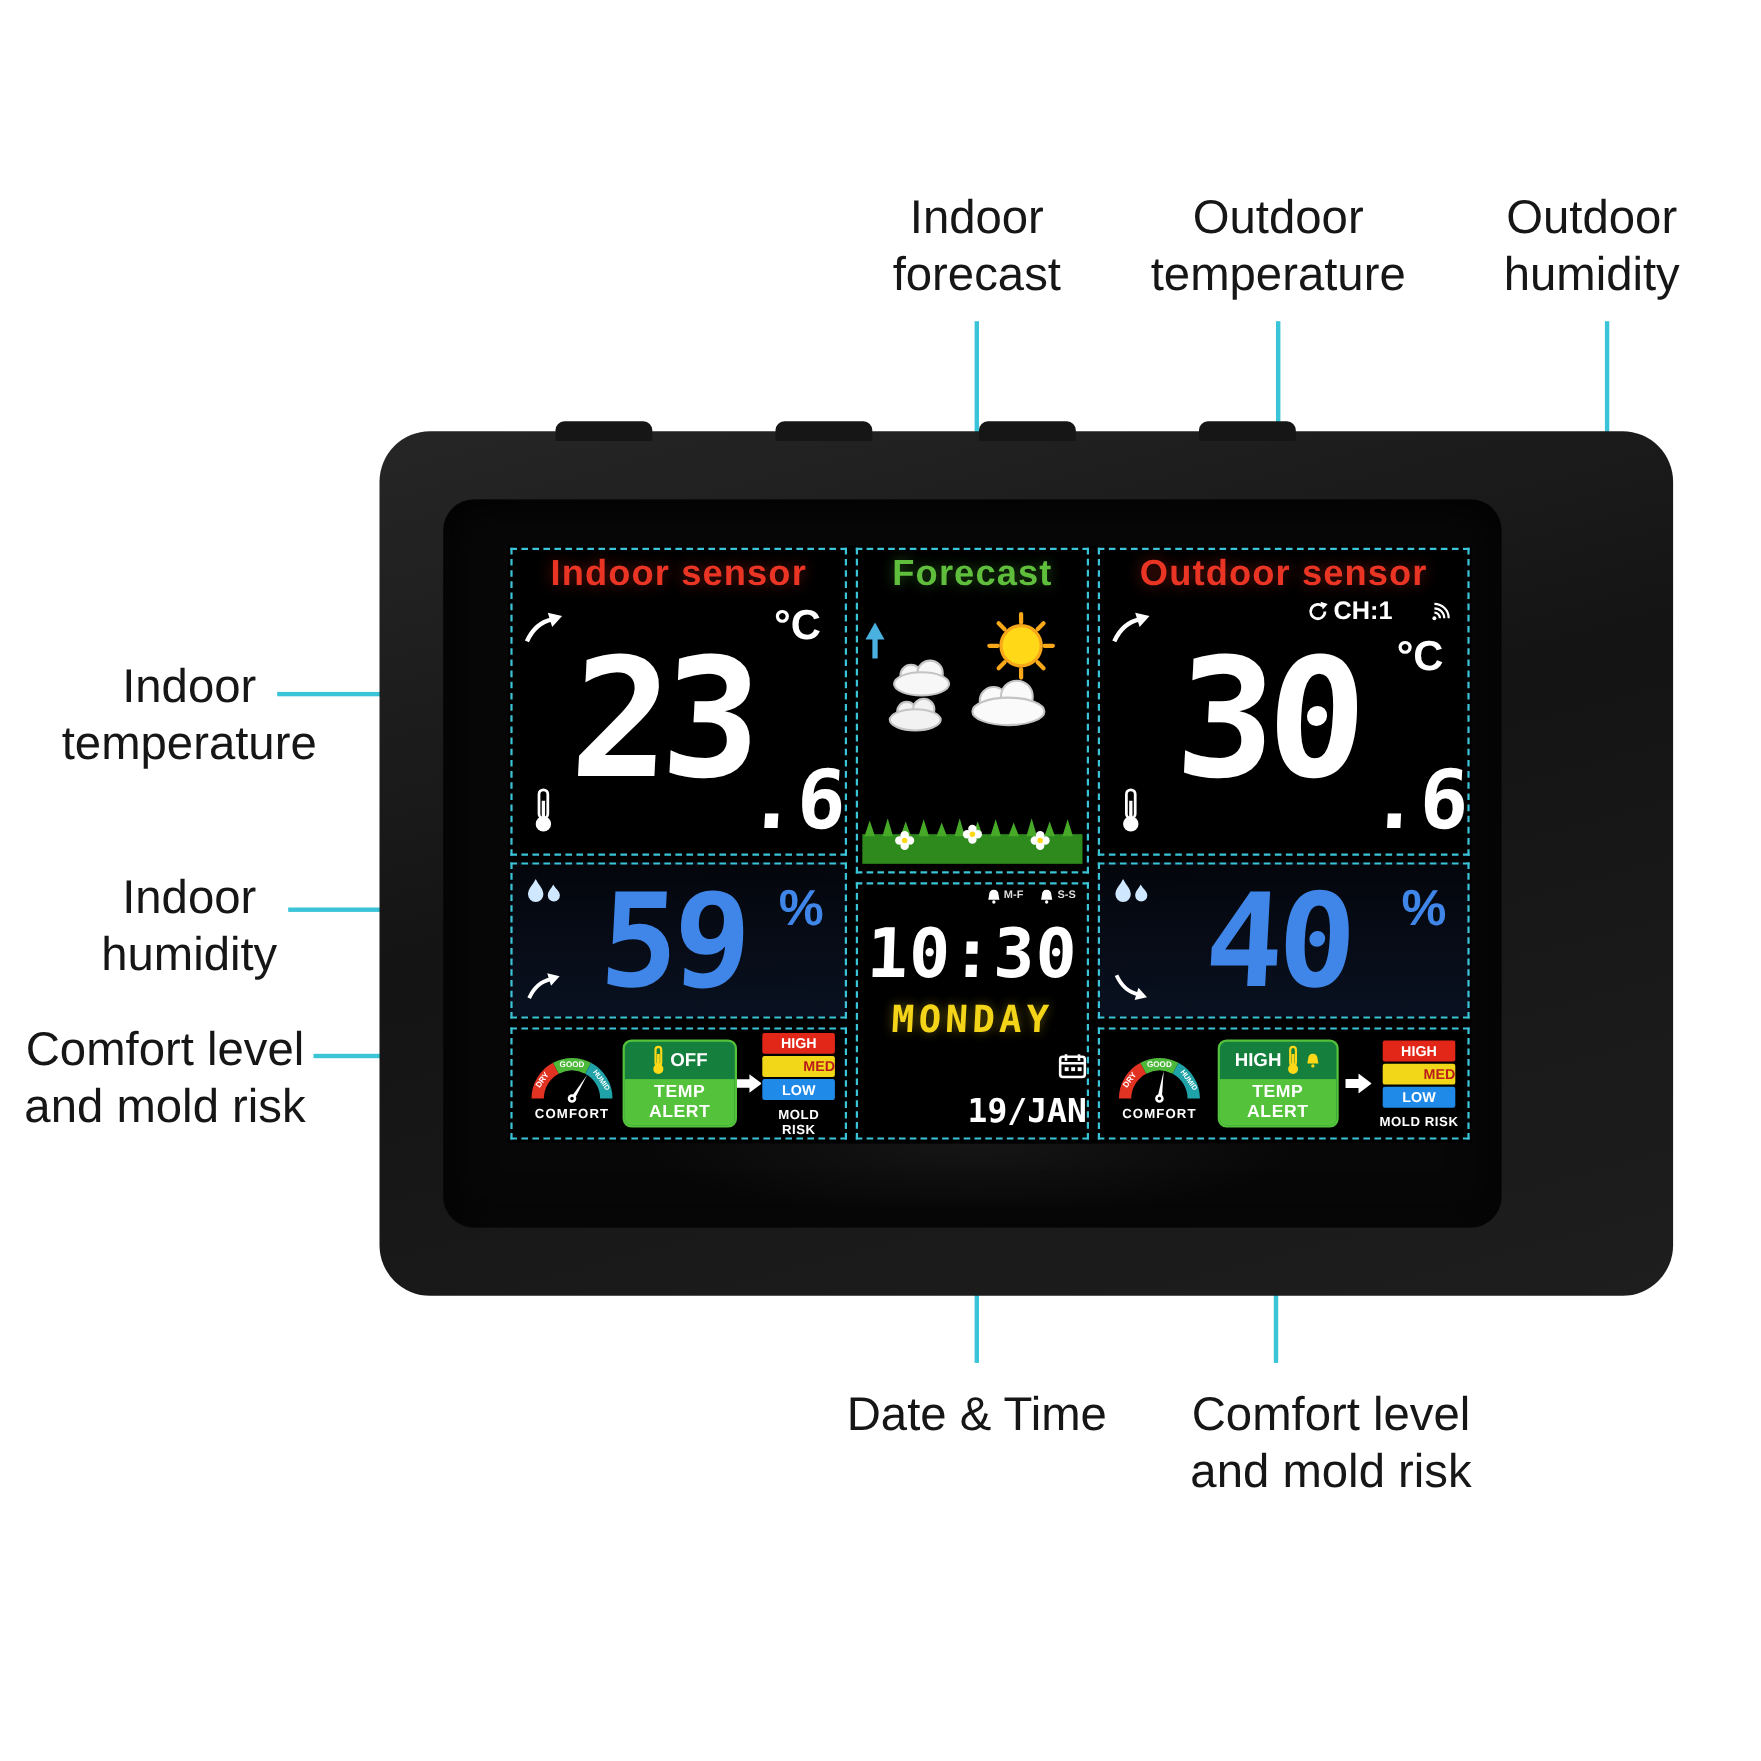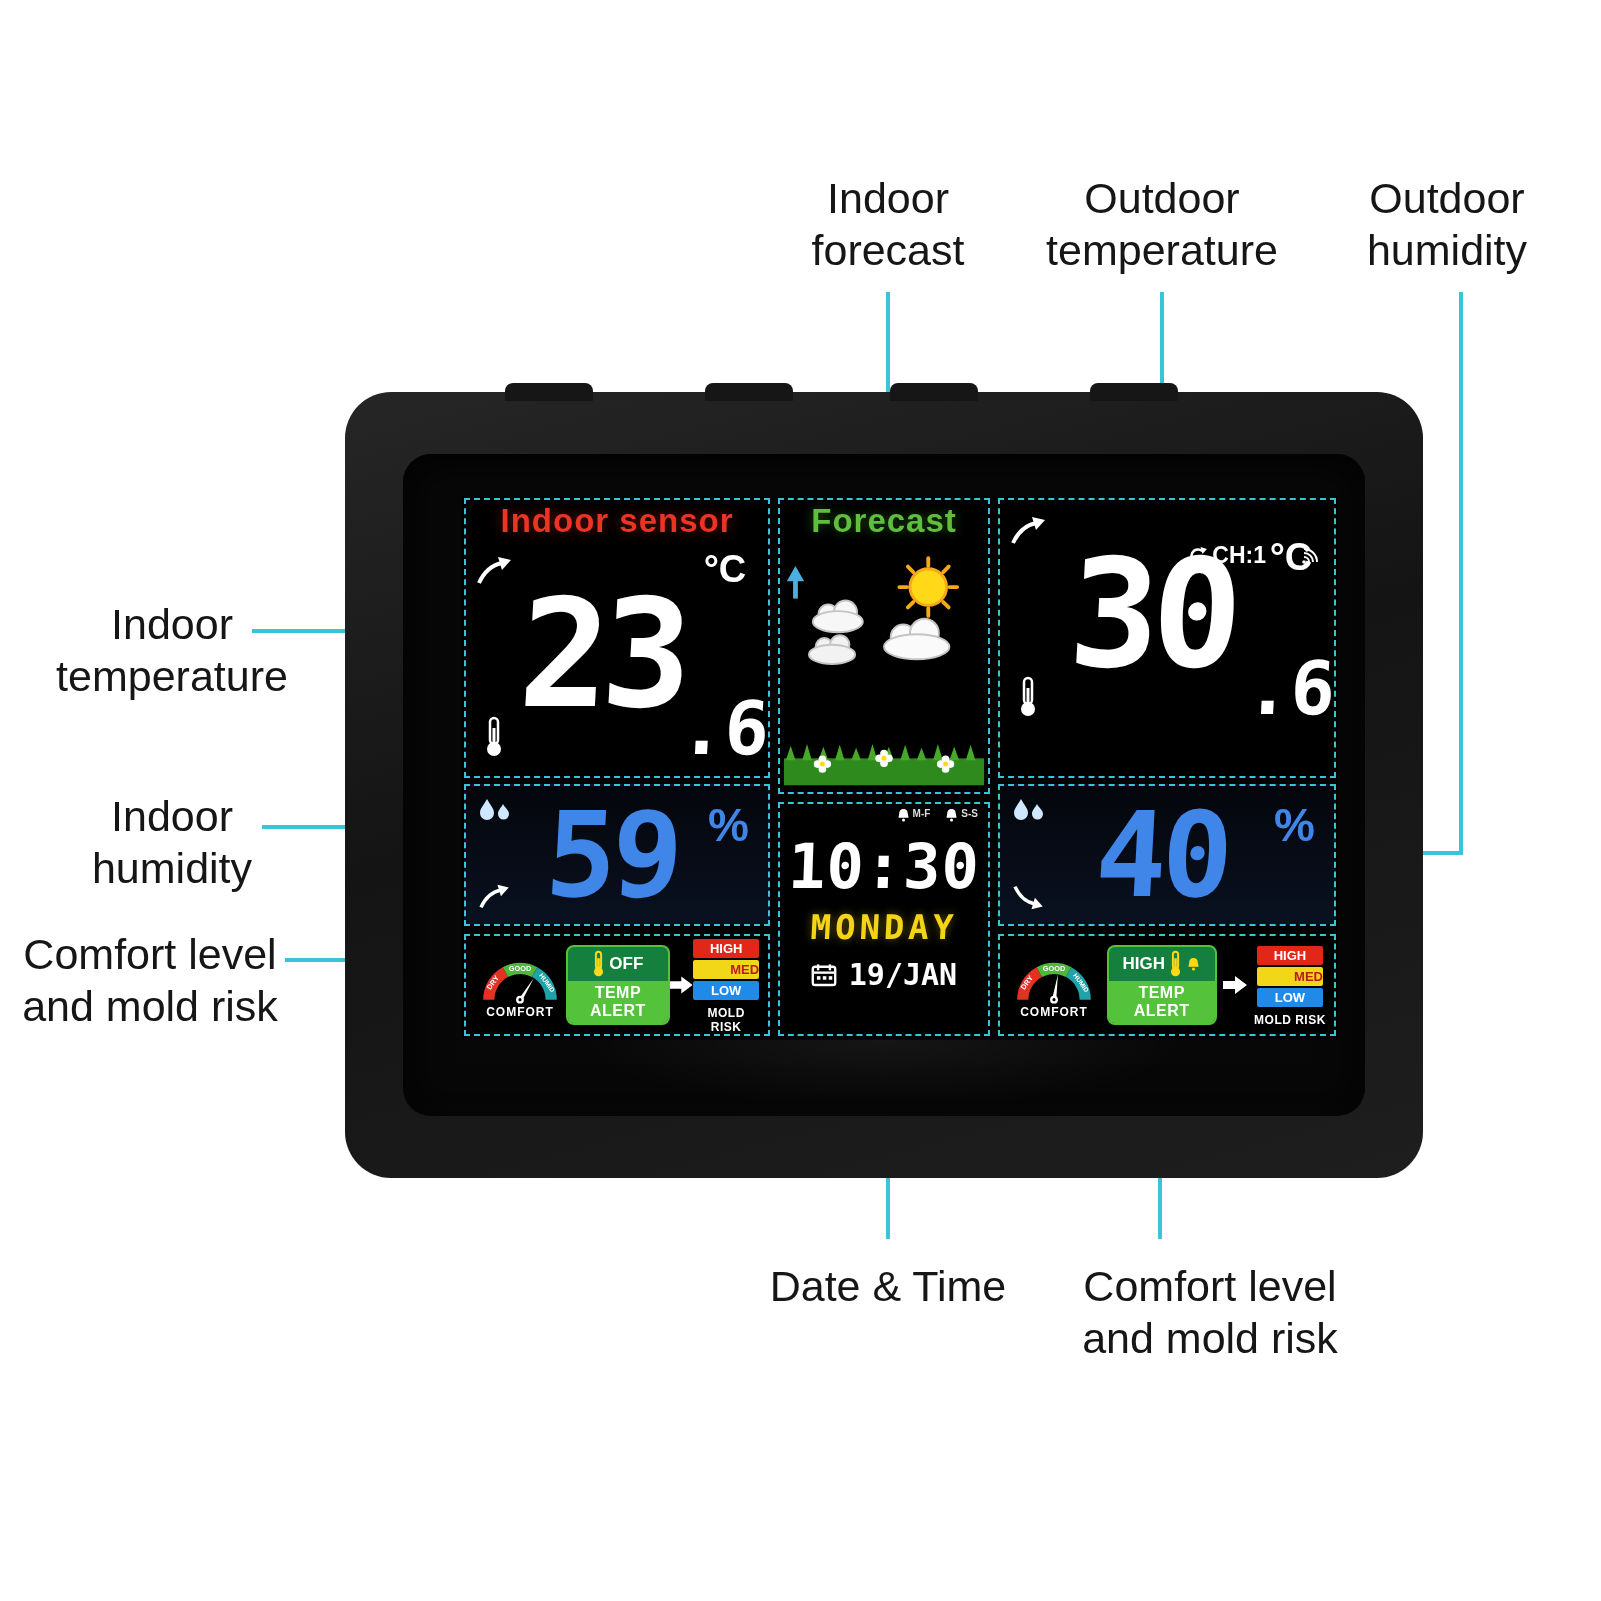--- a/index.html
+++ b/index.html
@@ -27,21 +27,21 @@
   #ln-ohv { left:1459px; top:292px; width:4px; height:562px; }
   #ln-ohh { left:1323px; top:851px; width:140px; height:4px; }
   #ln-it  { left:252px; top:629px; width:212px; height:4px; }
   #ln-ih  { left:262px; top:825px; width:202px; height:4px; }
   #ln-cml { left:285px; top:958px; width:183px; height:4px; }
   #ln-dt  { left:886px; top:1047px; width:4px; height:192px; }
   #ln-cmr { left:1158px; top:1035px; width:4px; height:204px; }
 
   
   .device {
-    position:absolute; left:345px; top:392px; width:1078px; height:786px;
+    position:absolute; left:345px; top:392px; width:1176px; height:786px;
     background:linear-gradient(165deg,#262626,#141414 45%,#1e1e1e);
     border-radius:46px;
   }
   .tab { position:absolute; top:-9px; height:18px; width:88px; background:#161616; border-radius:8px 8px 0 0; }
   .tab.t1{ left:160px; } .tab.t2{ left:360px; } .tab.t3{ left:545px; } .tab.t4{ left:745px; }
 
   .bezel {
     position:absolute; left:58px; top:62px; width:962px; height:662px;
     background:#070707; border-radius:28px;
     box-shadow:inset 0 0 44px #000, inset 0 -8px 18px rgba(255,255,255,0.03);
@@ -85,21 +85,21 @@
   .side-col.hum { padding:8px 0 10px; }
   .big-h { flex:1; text-align:center; color:#3f86e8; font-family:"DejaVu Sans Mono",monospace; font-weight:bold; font-size:118px; line-height:1; letter-spacing:-5px; transform:skewX(-3deg); }
   .pct { width:54px; align-self:flex-start; padding-top:8px; color:#3f86e8; font-weight:bold; font-size:46px; }
 
   .scene { position:absolute; left:2px; top:40px; width:204px; height:250px; }
 
   .alarm-row { display:flex; justify-content:flex-end; align-items:flex-start; gap:14px; padding:4px 10px 0; height:24px; }
   .alarm { display:flex; align-items:flex-start; gap:2px; font-size:10px; font-weight:bold; color:#ddd; }
   .time { text-align:center; color:#fff; font-family:"DejaVu Sans Mono",monospace; font-weight:bold; font-size:62px; line-height:1.05; letter-spacing:1px; transform:skewX(-2deg); margin-top:2px; }
   .day  { text-align:center; color:#f4d418; font-family:"DejaVu Sans Mono",monospace; font-weight:bold; font-size:34px; letter-spacing:4px; transform:skewX(-3deg); margin-top:8px; text-shadow:0 0 10px rgba(240,210,20,.4); }
-  .date-row { display:flex; align-items:center; justify-content:center; gap:12px; margin-top:10px; color:#fff; font-family:"DejaVu Sans Mono",monospace; font-weight:bold; font-size:30px; }
+  .date-row { display:flex; align-items:flex-end; justify-content:center; gap:12px; margin-top:10px; color:#fff; font-family:"DejaVu Sans Mono",monospace; font-weight:bold; font-size:30px;flex-direction:column; }
 
   .comfort-row { display:flex; align-items:center; justify-content:space-between; height:100%; padding:2px 8px; box-sizing:border-box; }
   .gauge-wrap { width:92px; text-align:center; }
   .comfort-label { color:#fff; font-size:12px; font-weight:bold; letter-spacing:1px; margin-top:-3px; }
   .temp-alert { width:106px; border:2px solid #54c23a; border-radius:8px; overflow:hidden; background:#15803d; }
   .ta-top { height:34px; display:flex; align-items:center; justify-content:center; gap:4px; color:#fff; font-weight:bold; font-size:17px; }
   .ta-band { background:#54c23a; color:#fff; font-size:16px; font-weight:bold; text-align:center; padding:3px 0; letter-spacing:.5px; }
   .mold { width:72px; text-align:center; }
   .mchip { display:block; width:66px; margin:2px auto; font-size:13px; font-weight:bold; padding:2px 0; border-radius:2px; }
   .m-high { background:#e22718; color:#fff; }
@@ -217,20 +217,21 @@
               <circle cx="165" cy="230" r="4" fill="#fff"></circle>
                 <circle cx="175" cy="230" r="4" fill="#fff"></circle>
                 <circle cx="170" cy="225" r="4" fill="#fff"></circle>
                 <circle cx="170" cy="235" r="4" fill="#fff"></circle>
                 <circle cx="170" cy="230" r="2.6" fill="#ffd818"></circle>
             </g>
           </svg>
         </div>
 
         <div class="panel" id="p-outdoor-temp">
+          <div class="panel-title red-t">Outdoor sensor</div>
           <div class="status-row">
             <span class="chan">
               <svg width="20" height="20" viewBox="0 0 20 20">
                   <path d="M16.5 10 a6.5 6.5 0 1 1 -2.2 -4.9" fill="none" stroke="#fff" stroke-width="2.5"></path>
                   <polygon points="12.5,1 19,3 14.5,8" fill="#fff"></polygon>
                 </svg>
               <span>CH:1</span>
             </span>
             <svg width="22" height="20" viewBox="0 0 22 20">
                 <g stroke="#fff" fill="none" stroke-width="2">

